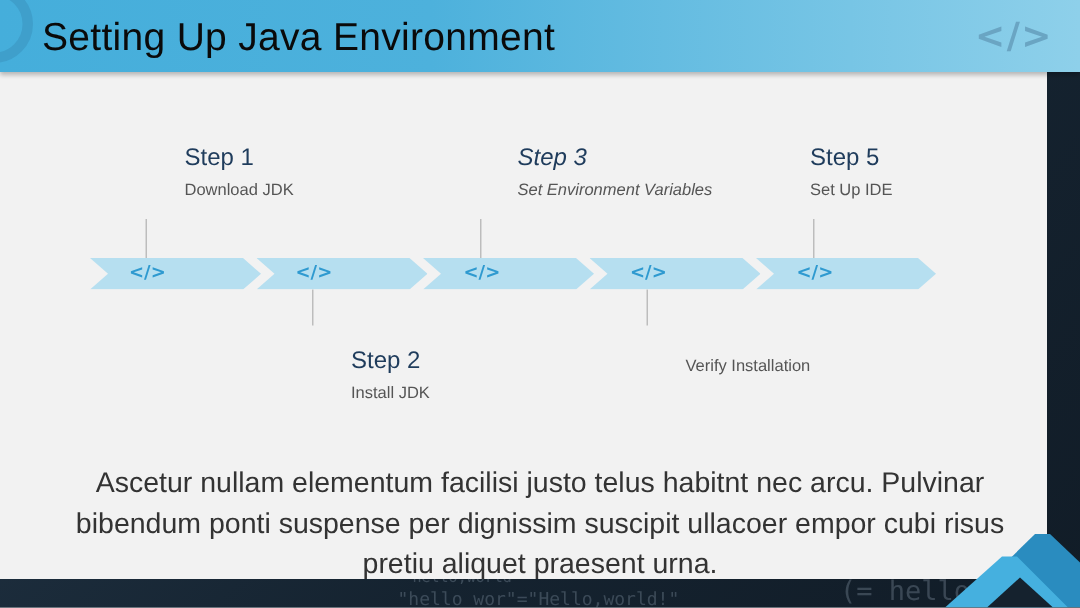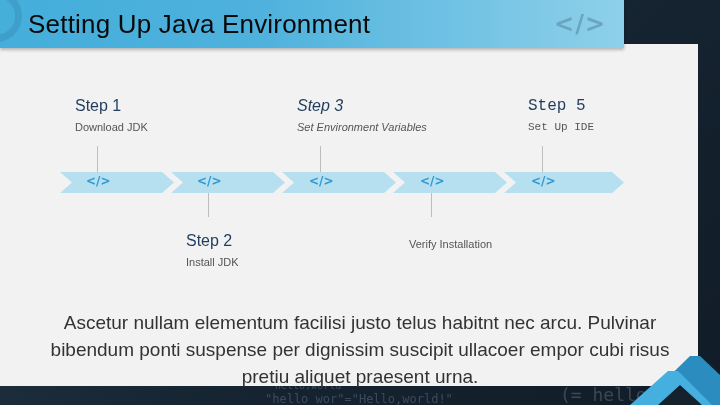--- a/index.html
+++ b/index.html
@@ -20,41 +20,41 @@
     color: rgba(200,220,235,0.22);
     white-space: nowrap;
   }
   
   .panel {
     position: absolute; left: 0; top: 44px; width: 698px; height: 342px;
     background: #f2f2f2;
   }
   
   .header {
-    position: absolute; left: 0; top: 0; width: 624px; height: 48px;
+    position: absolute; left: 0; top: 0; width: 720px; height: 48px;
     background: linear-gradient(90deg, #45aedb 0%, #4db1dc 40%, #8ed0ea 100%);
     box-shadow: 0 2px 3px rgba(0,0,0,0.25);
     overflow: hidden;
     text-decoration: underline;
   }
   .header .ring {
     position: absolute; left: -30px; top: -10px; width: 52px; height: 52px;
     border-radius: 50%; border: 7px solid #3f9fcb;
   }
   .header .title {
     position: absolute; left: 28px; top: 9px;
     font-size: 26px; color: #0a0a0a; letter-spacing: 0.2px;
   }
   .header .logo {
     position: absolute; right: 18px; top: 10px;
     font-size: 24px; font-weight: bold; color: #6aa5c3;
     font-family: "DejaVu Sans", sans-serif; letter-spacing: 1px;
   }
   
-  .step { position: absolute; }
+  .step { position: absolute; margin-left: 48px; }
   .step .label { font-size: 16px; color: #1f3c5c; }
   .step .desc { font-size: 11px; color: #555; margin-top: 6px; white-space: nowrap; }
   .tick { position: absolute; width: 1px; background: #bdbdbd; }
   
   .chev {
     position: absolute; top: 172px; height: 21px;
     background: #b6dff0;
     clip-path: polygon(0 0, calc(100% - 12px) 0, 100% 50%, calc(100% - 12px) 100%, 0 100%, 12px 50%);
   }
   .chev .icon {
@@ -89,21 +89,21 @@
 </div>
 
 <div class="step" style="left:75px; top:97px;">
   <div class="label">Step 1</div>
   <div class="desc">Download JDK</div>
 </div>
 <div class="step" style="left:297px; top:97px;font-style:italic;">
   <div class="label">Step 3</div>
   <div class="desc">Set Environment Variables</div>
 </div>
-<div class="step" style="left:528px; top:97px;font-family:Liberation Mono, monospace;">
+<div class="step" style="left:492px; top:97px;">
   <div class="label">Step 5</div>
   <div class="desc">Set Up IDE</div>
 </div>
 
 <div class="step" style="left:186px; top:232px;">
   <div class="label">Step 2</div>
   <div class="desc">Install JDK</div>
 </div>
 <div class="step" style="left:409px; top:232px;">
   <div class="desc">Verify Installation</div>

